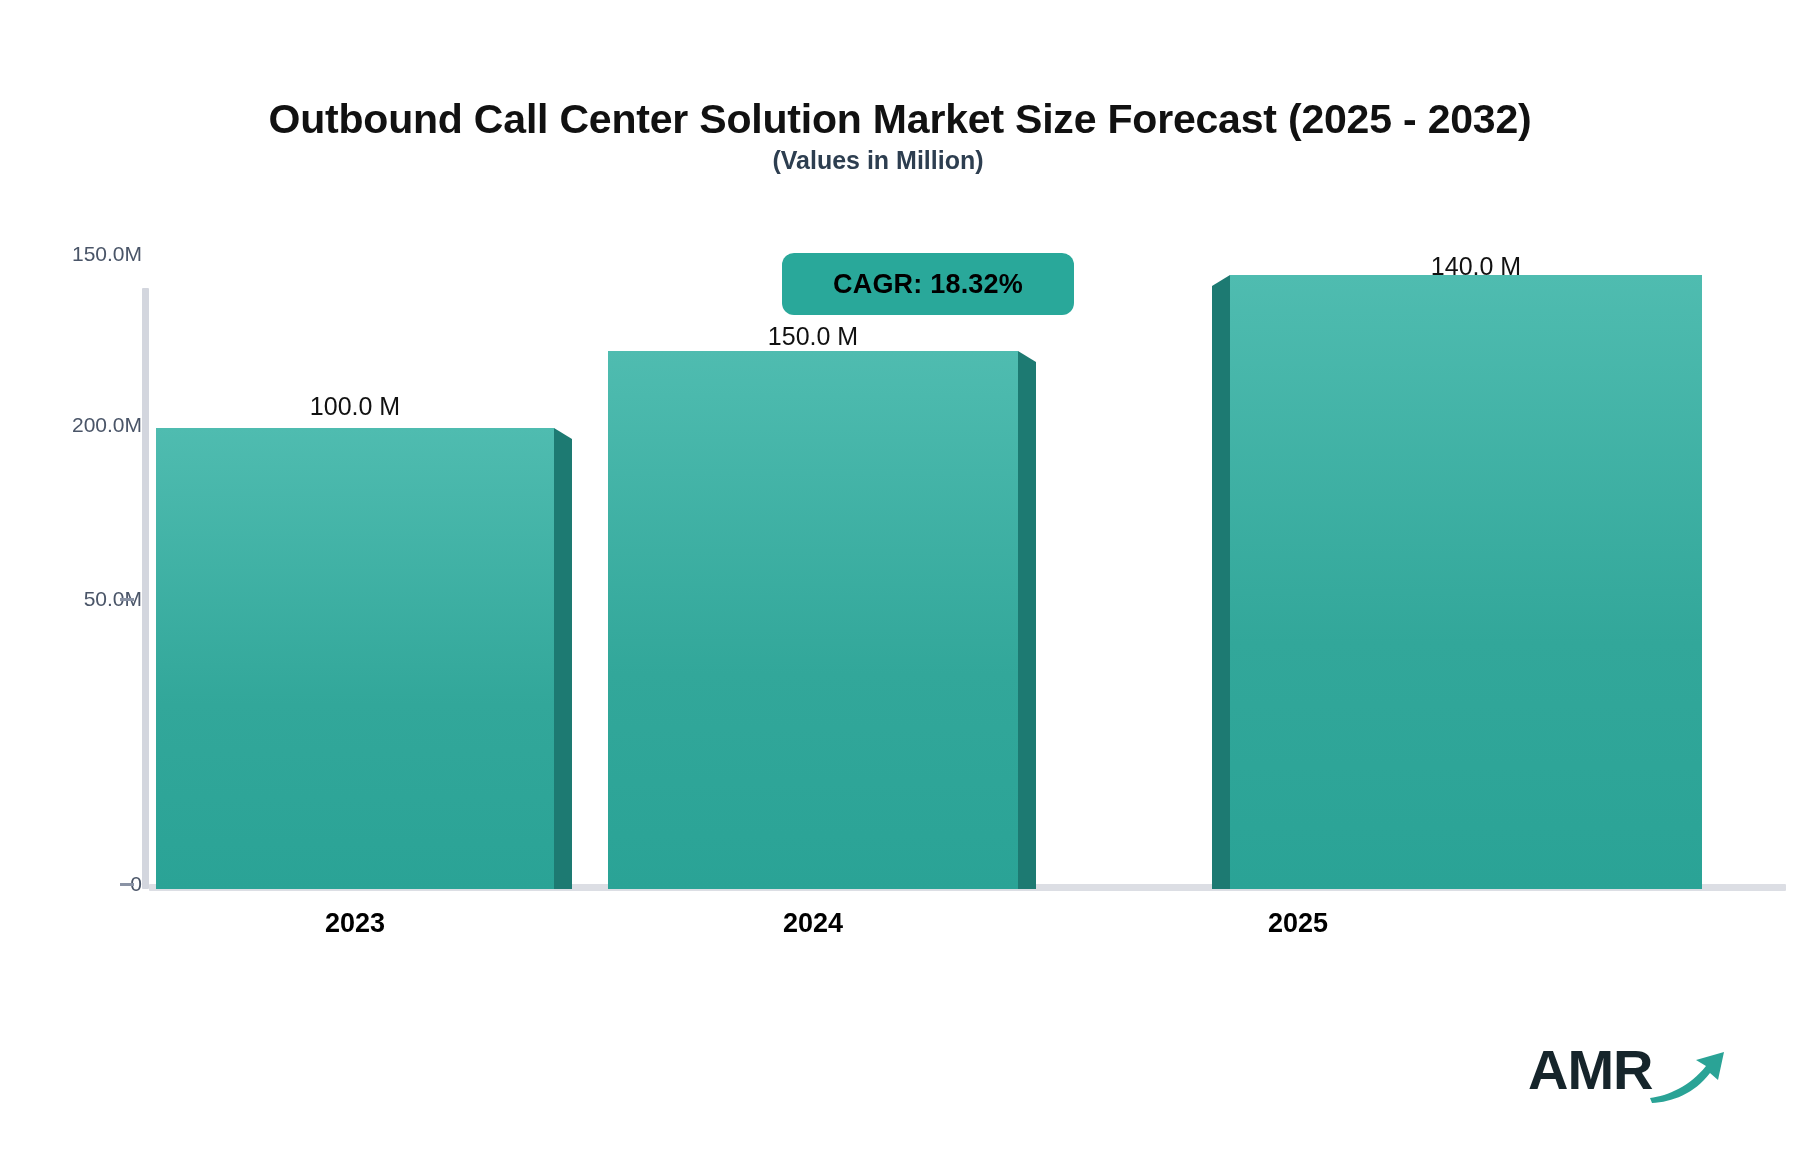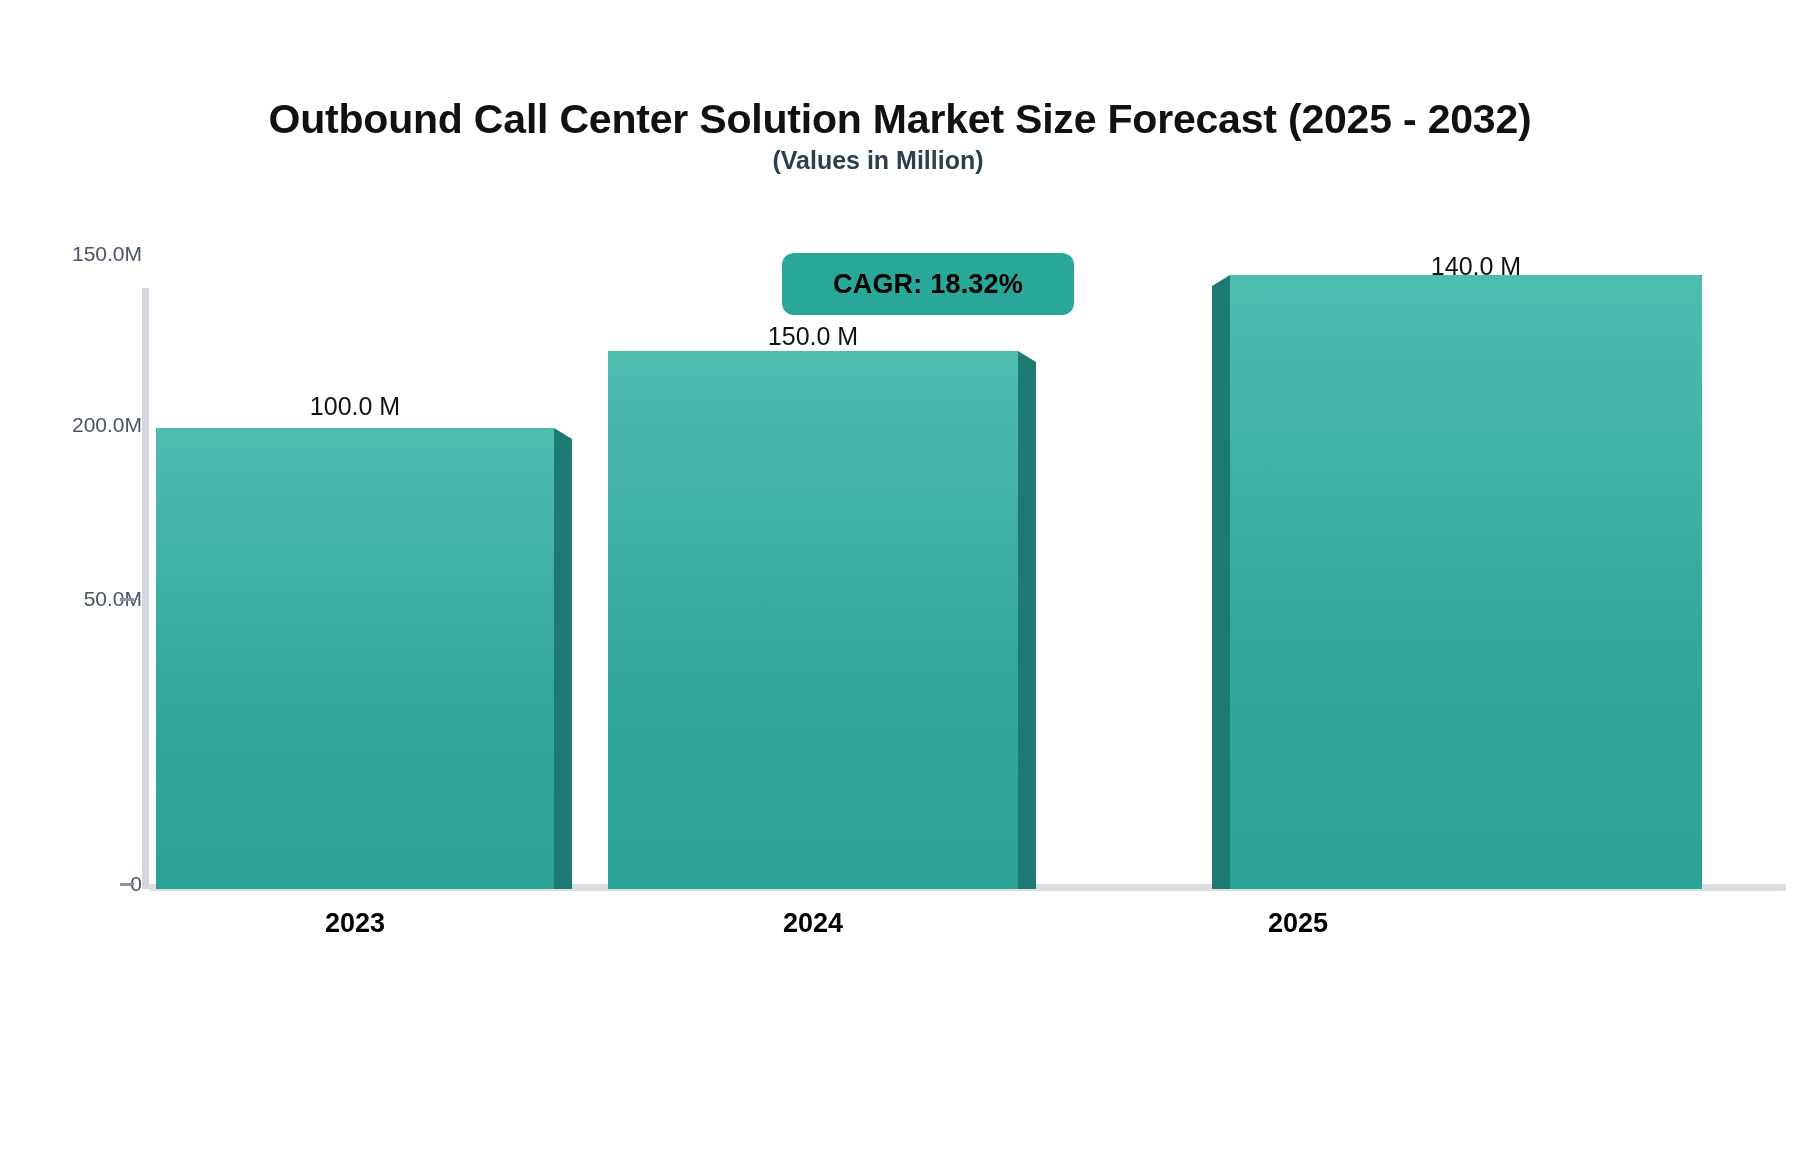--- a/index.html
+++ b/index.html
@@ -228,14 +228,20 @@
       <div class="bar-side-cap" style="left:-18px; top:-0px; border-bottom:11px solid #1d7a72; border-left:18px solid transparent;"></div>
     </div>
     <div class="bar-value-label" style="left:1468px; top:252px;">140.0 M</div>
 
     <div class="x-tick-label" style="left:347px;">2023</div>
     <div class="x-tick-label" style="left:805px;">2024</div>
     <div class="x-tick-label" style="left:1290px;">2025</div>
 
   </div>
 
+  <div id="amr-logo">
+    <span class="amr-text">AMR</span>
+    <svg width="80" height="60" viewBox="0 0 80 60">
+      <path d="M2 52 C 20 50, 42 40, 58 20 L 48 14 L 76 6 L 70 34 L 62 27 C 46 48, 24 56, 4 57 Z" fill="#2aa396"></path>
+    </svg>
+  </div>
 
 </div>
 
 </body></html>

